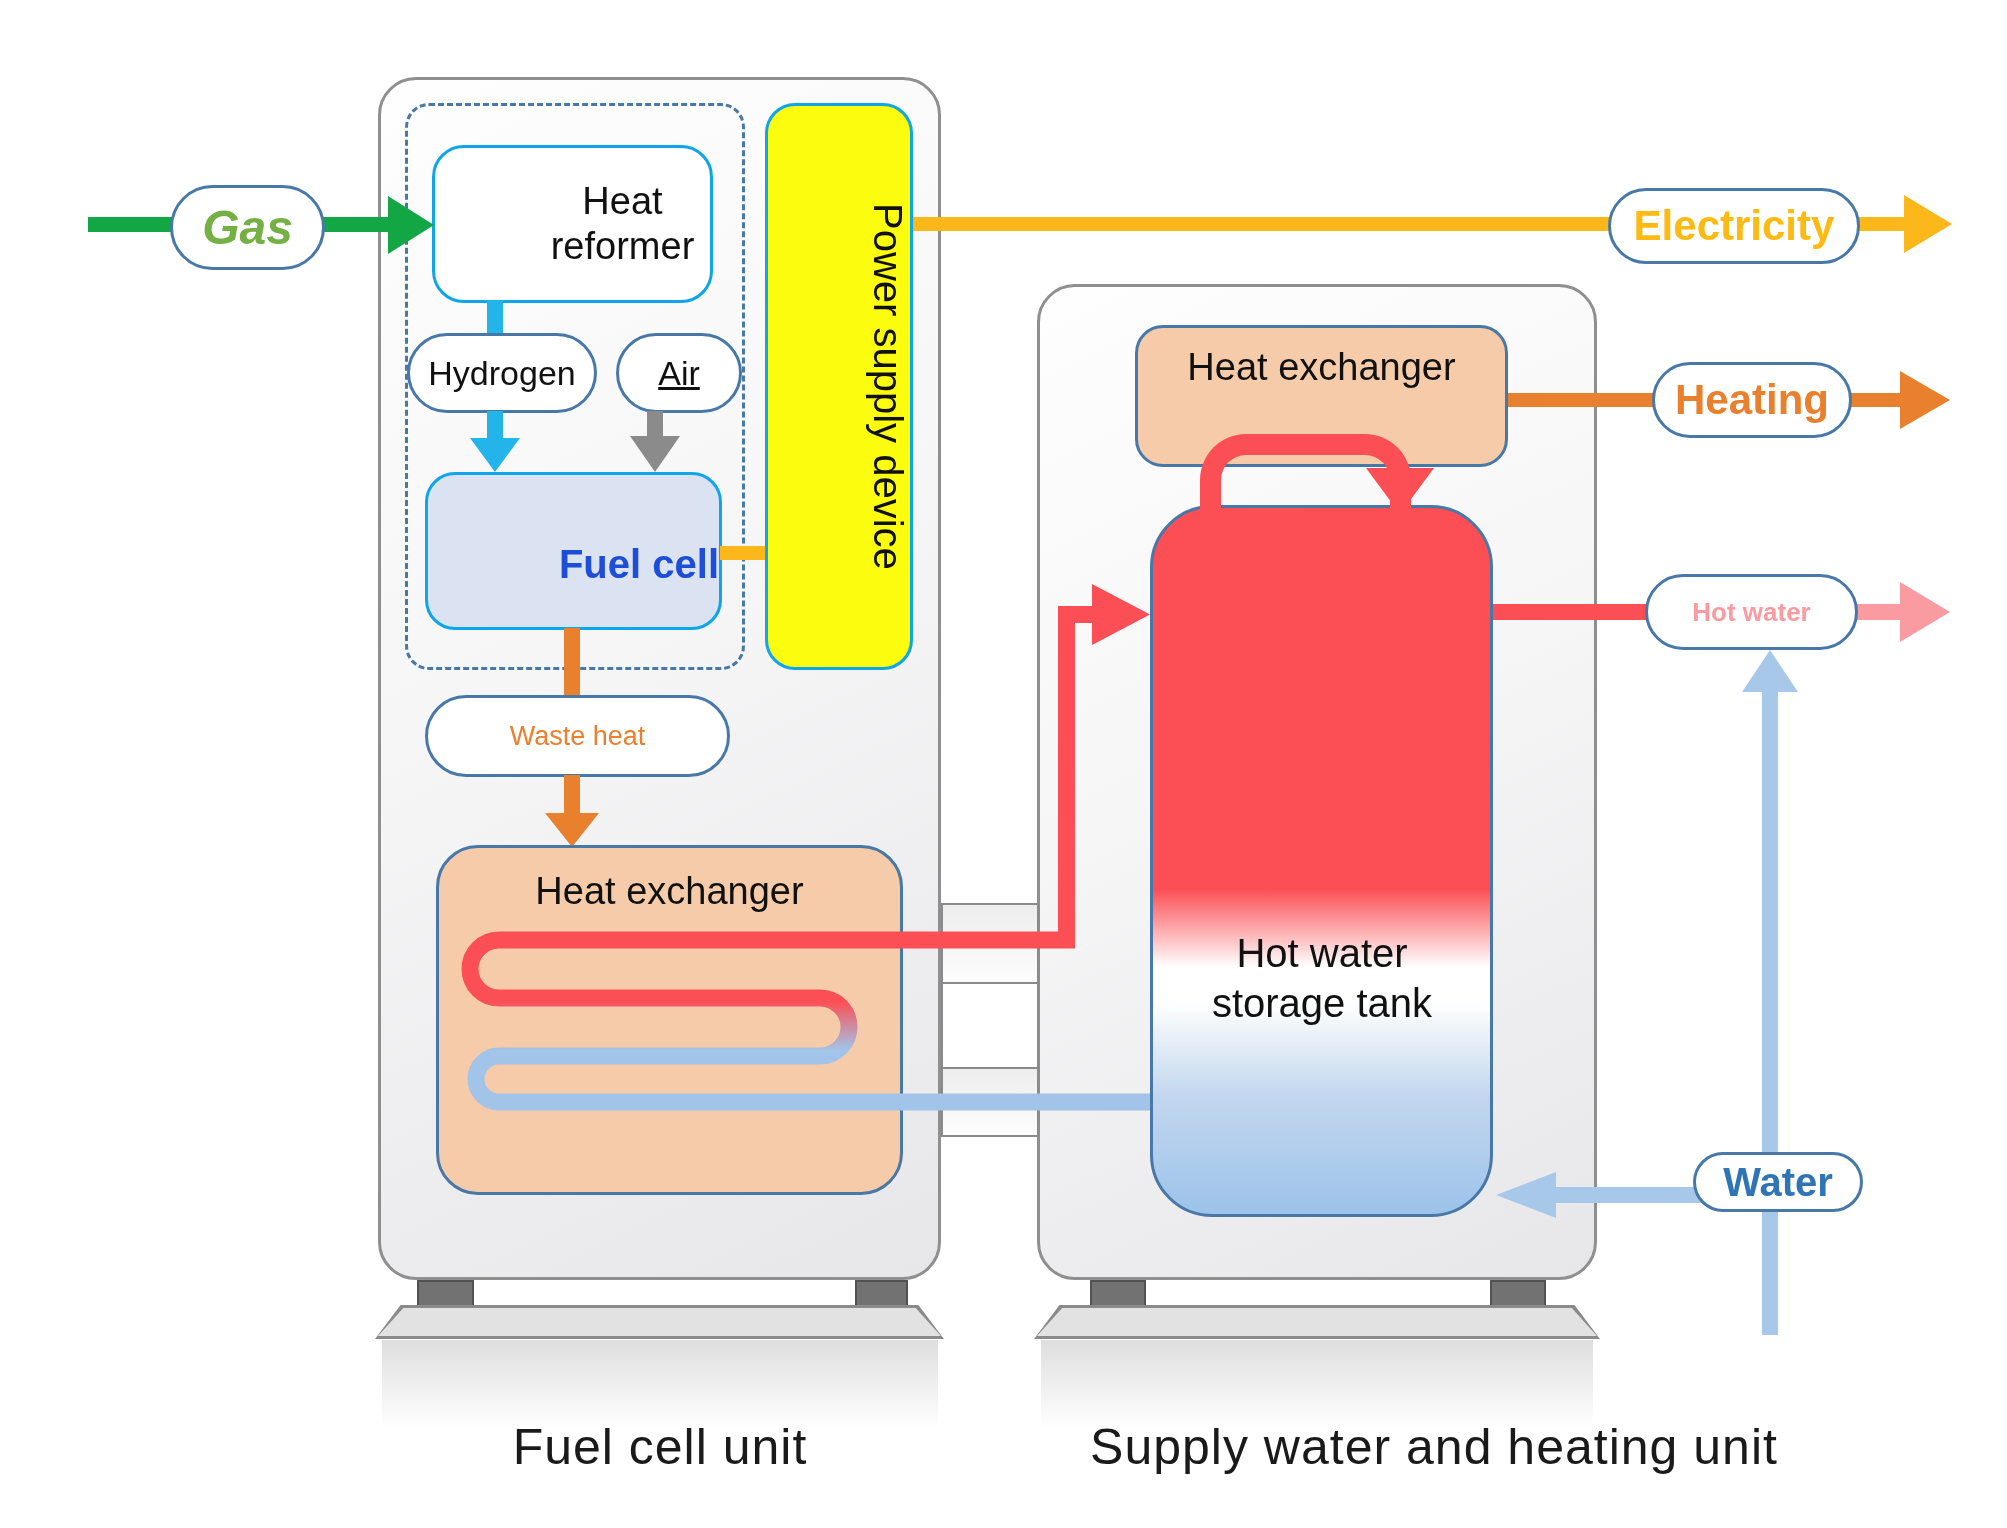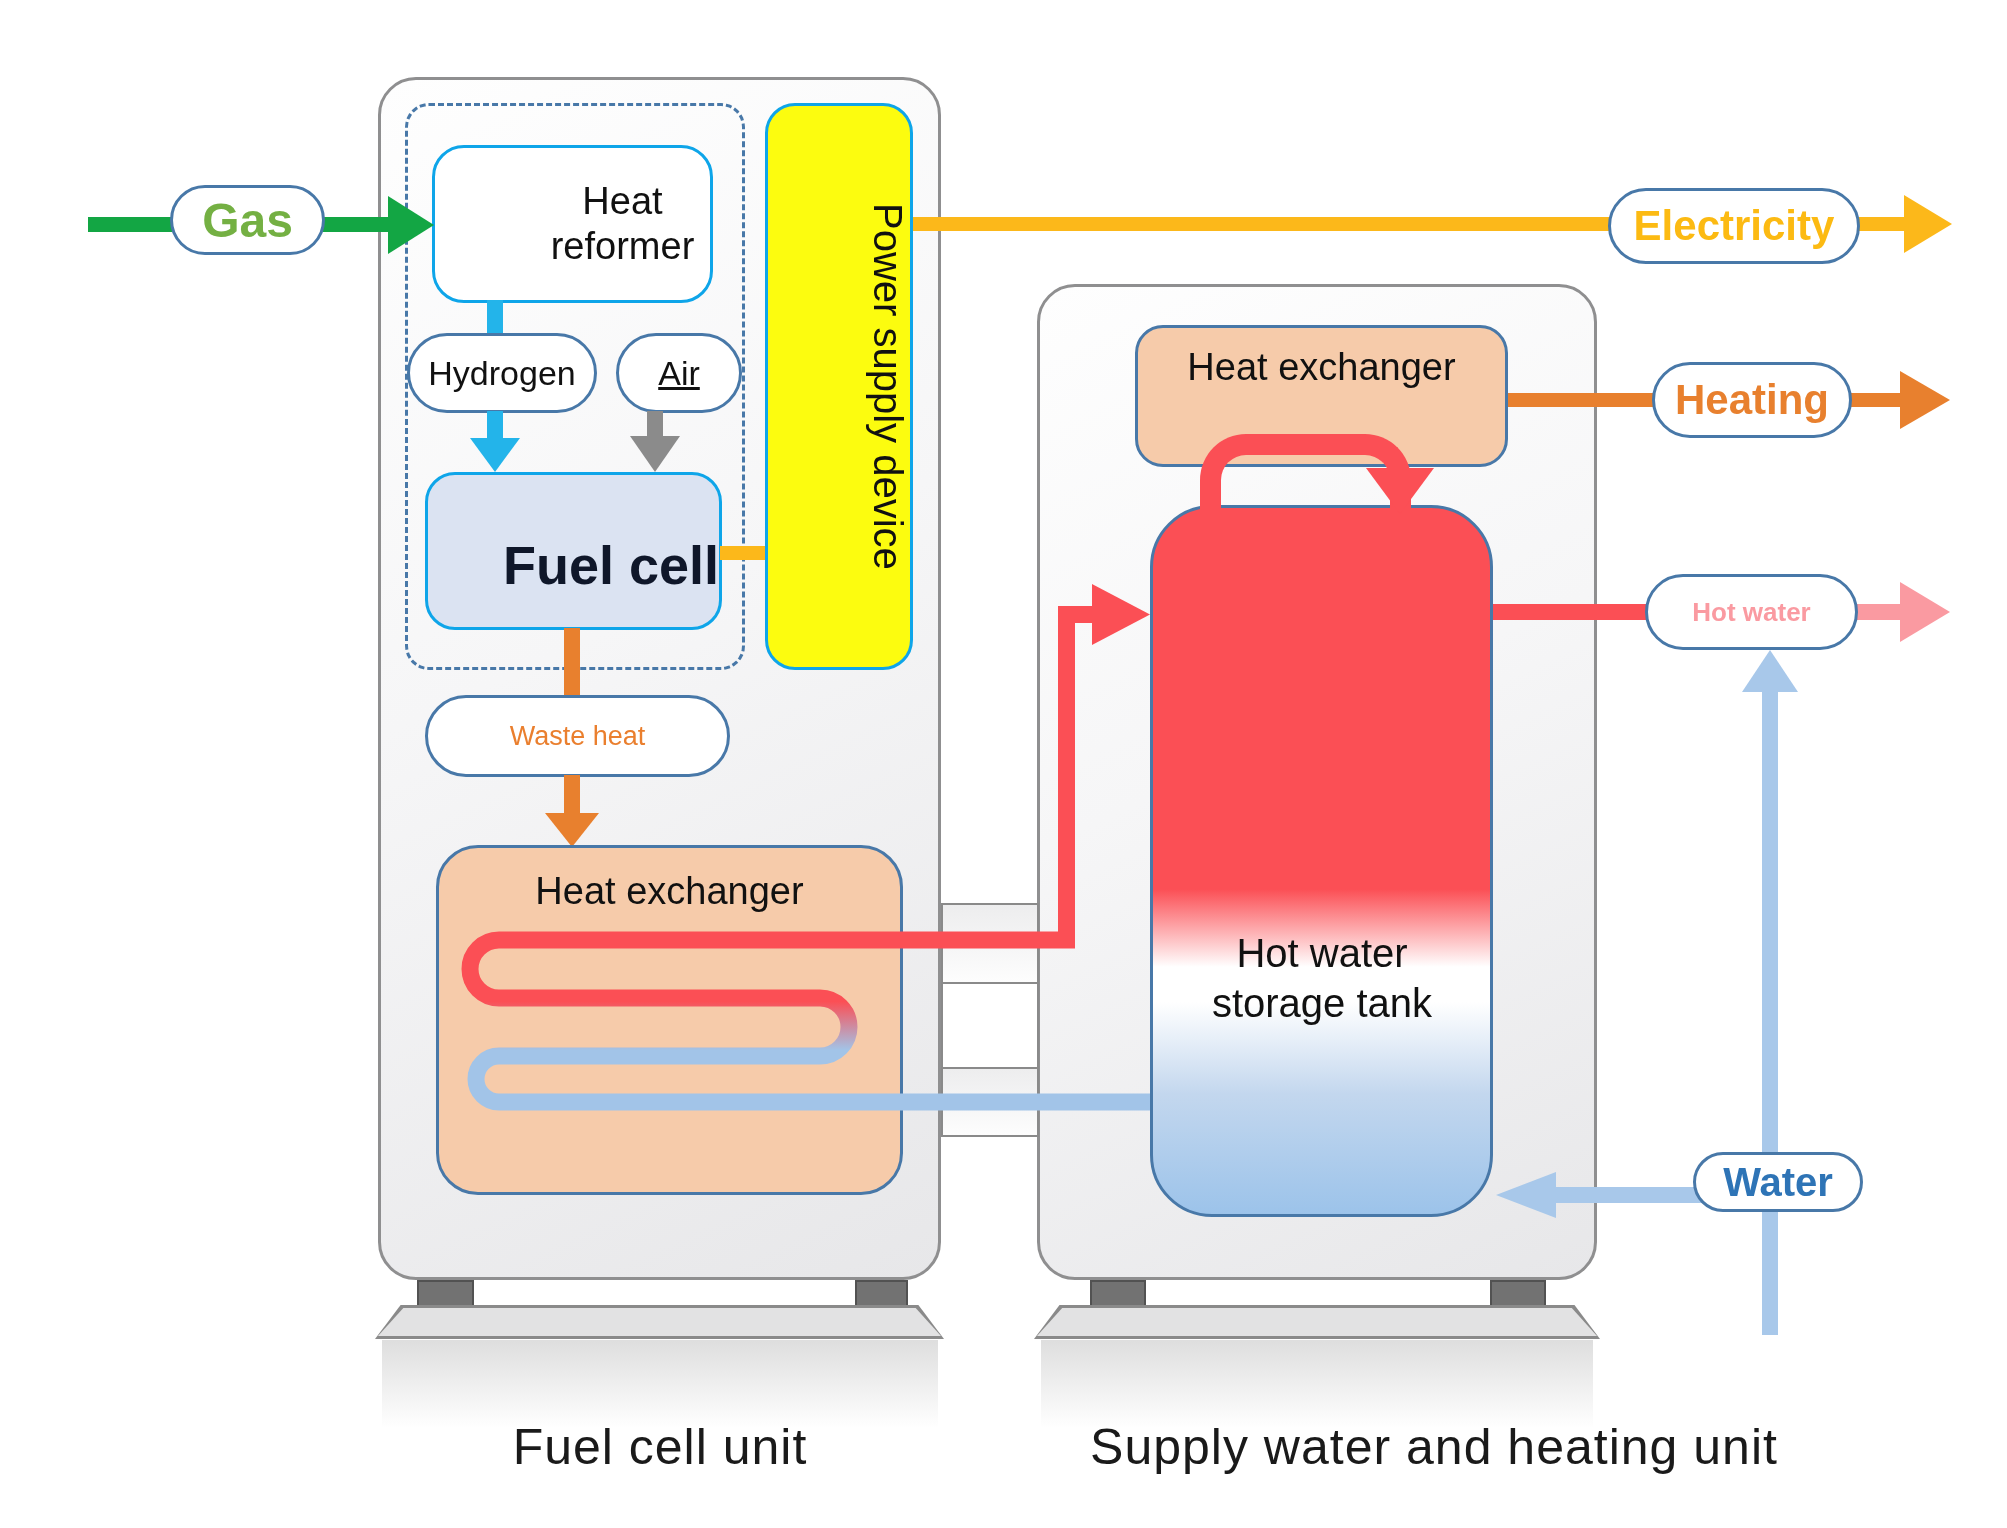--- a/index.html
+++ b/index.html
@@ -62,41 +62,41 @@
 
 <div class="abs dashedbox" style="left:405px;top:103px;width:340px;height:567px;"></div>
 
 <div class="abs box" style="left:432px;top:145px;width:281px;height:158px;background:#ffffff;border-radius:32px;">
   <div class="blk" style="font-size:38px;line-height:1.18;width:175px;">Heat reformer</div>
 </div>
 
 <div class="abs g-green" style="left:88px;top:217px;width:84px;height:15px;"></div>
 <div class="abs g-green" style="left:323px;top:217px;width:67px;height:15px;"></div>
 <div class="abs g-green arr-right" style="left:388px;top:196px;width:46px;height:58px;"></div>
-<div class="abs pill" style="left:170px;top:185px;width:155px;height:70px;">
+<div class="abs pill" style="left:170px;top:185px;width:155px;height:85px;font-style:italic;">
   <span style="font-size:48px;font-weight:bold;color:#74b043;">Gas</span>
 </div>
 
 <div class="abs c-cyan" style="left:487px;top:300px;width:16px;height:36px;"></div>
 
 <div class="abs pill" style="left:407px;top:333px;width:190px;height:80px;">
   <span style="font-size:34px;" class="blk">Hydrogen</span>
 </div>
 <div class="abs pill" style="left:616px;top:333px;width:126px;height:80px;">
   <span style="font-size:34px;text-decoration:underline;" class="blk">Air</span>
 </div>
 
 <div class="abs c-cyan" style="left:487px;top:411px;width:16px;height:30px;"></div>
 <div class="abs c-cyan arr-down" style="left:470px;top:438px;width:50px;height:34px;"></div>
 
 <div class="abs c-gray" style="left:647px;top:411px;width:16px;height:27px;"></div>
 <div class="abs c-gray arr-down" style="left:630px;top:436px;width:50px;height:36px;"></div>
 
 <div class="abs box" style="left:425px;top:472px;width:297px;height:158px;background:#dbe3f2;border-radius:30px;">
-  <span style="font-size:54px;font-weight:bold;color:#0f172a;margin-top:27px;">Fuel cell</span>
+  <span style="font-size:40px;font-weight:bold;color:#1d4ed8;margin-top:27px;">Fuel cell</span>
 </div>
 
 <div class="abs c-amber" style="left:720px;top:546px;width:48px;height:14px;"></div>
 
 <div class="abs box" style="left:765px;top:103px;width:148px;height:567px;background:#fcfc0f;border-radius:30px;">
   <span class="blk" style="font-size:40px;writing-mode:vertical-rl;">Power supply device</span>
 </div>
 
 <div class="abs c-orange" style="left:564px;top:628px;width:16px;height:70px;"></div>
 <div class="abs pill" style="left:425px;top:695px;width:305px;height:82px;">

